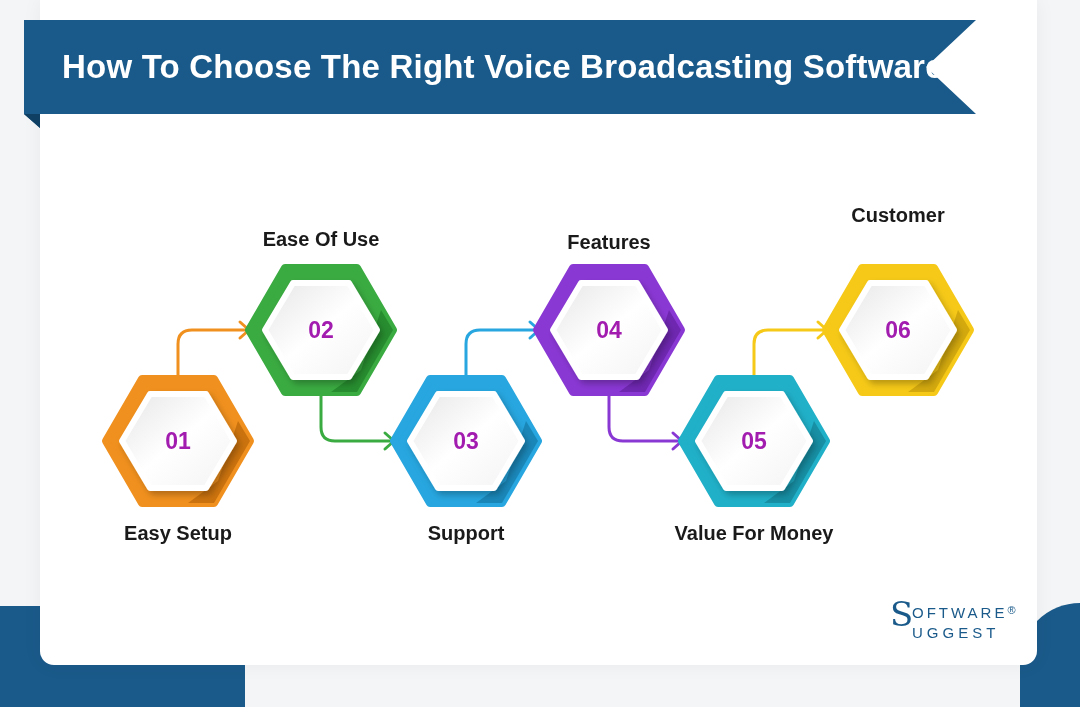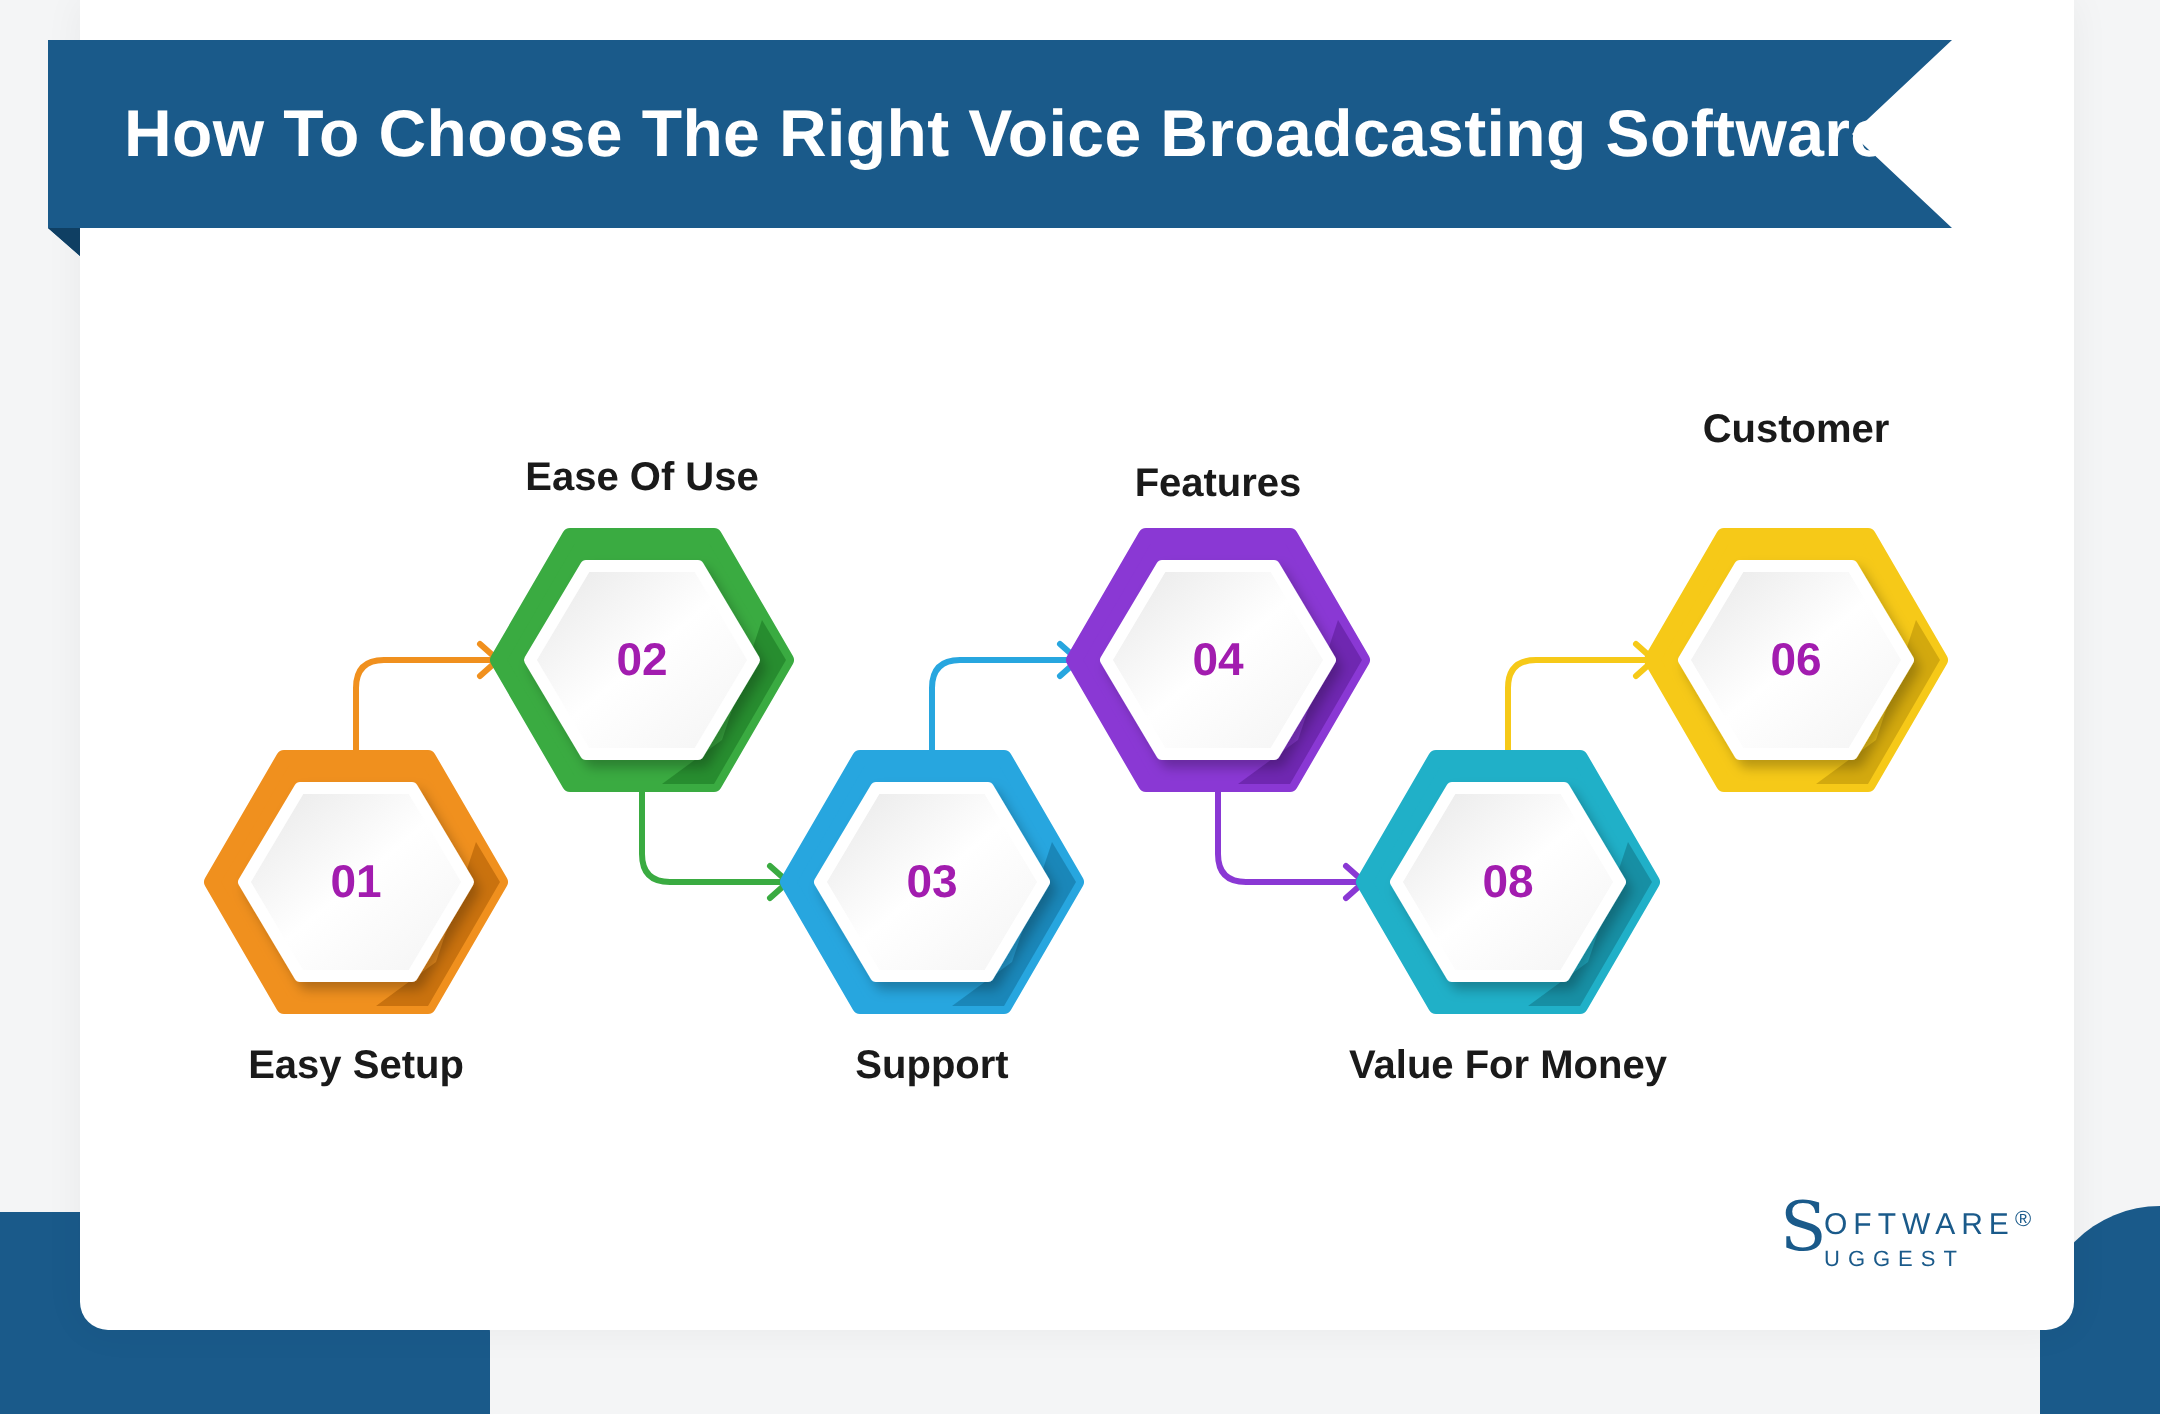--- a/index.html
+++ b/index.html
@@ -9,21 +9,21 @@
   .card{position:absolute;left:40px;top:0;width:997px;height:665px;background:#fff;border-bottom-left-radius:14px;border-bottom-right-radius:14px;box-shadow:0 0 20px rgba(0,0,0,0.05);}
   .ribbon{position:absolute;left:24px;top:20px;width:952px;height:94px;}
   .ribbon svg{position:absolute;left:0;top:0;}
   .ribbon-title{position:absolute;left:38px;top:28px;font-size:33px;font-weight:bold;color:#fff;letter-spacing:0.2px;white-space:nowrap;}
   .diagram{position:absolute;left:0;top:0;width:1080px;height:707px;}
   .label{position:absolute;font-size:20px;font-weight:bold;color:#1a1a1a;text-align:center;white-space:nowrap;transform:translateX(-50%);line-height:27px;}
   .hexnum{position:absolute;font-size:23px;font-weight:bold;color:#a21caf;transform:translate(-50%,-50%);}
   .logo{position:absolute;left:890px;top:600px;width:140px;height:46px;color:#1a5a8a;}
   .logo .big-s{position:absolute;left:0;top:-6px;font-family:"DejaVu Serif",serif;font-size:34px;}
   .logo .l1{position:absolute;left:22px;top:4px;font-size:15px;letter-spacing:3px;}
-  .logo .l2{position:absolute;left:22px;top:24px;font-size:11px;letter-spacing:4px;}
+  .logo .l2{position:absolute;left:22px;top:24px;font-size:15px;letter-spacing:4px;}
   .logo .reg{font-size:11px;vertical-align:top;letter-spacing:0;}
 </style>
 </head>
 <body>
 
 <div class="bg-blob-left"></div>
 <div class="bg-blob-right"></div>
 <div class="card"></div>
 
 <div class="ribbon">
@@ -101,21 +101,21 @@
     <polygon points="-72,0 -36,-62 36,-62 72,0 36,62 -36,62" fill="#f6c918" stroke="#f6c918" stroke-width="8" stroke-linejoin="round"></polygon>
     <polygon points="10,62 36,62 72,0 60,-20 40,40" fill="#cfa50d" opacity="0.9"></polygon>
     <polygon points="-56,0 -28,-47 28,-47 56,0 28,47 -28,47" fill="url(#innerGrad)" stroke="#fff" stroke-width="6" stroke-linejoin="round" filter="url(#innerShadow)"></polygon>
   </g>
 </svg>
 
 <div class="hexnum" style="left:178px;top:441px;">01</div>
 <div class="hexnum" style="left:321px;top:330px;">02</div>
 <div class="hexnum" style="left:466px;top:441px;">03</div>
 <div class="hexnum" style="left:609px;top:330px;">04</div>
-<div class="hexnum" style="left:754px;top:441px;">08</div>
+<div class="hexnum" style="left:754px;top:441px;">05</div>
 <div class="hexnum" style="left:898px;top:330px;">06</div>
 
 <div class="label" style="left:178px;top:520px;">Easy Setup</div>
 <div class="label" style="left:321px;top:226px;">Ease Of Use</div>
 <div class="label" style="left:466px;top:520px;">Support</div>
 <div class="label" style="left:609px;top:229px;">Features</div>
 <div class="label" style="left:754px;top:520px;">Value For Money</div>
 <div class="label" style="left:898px;top:202px;">
   <div>Customer</div>
 </div>

